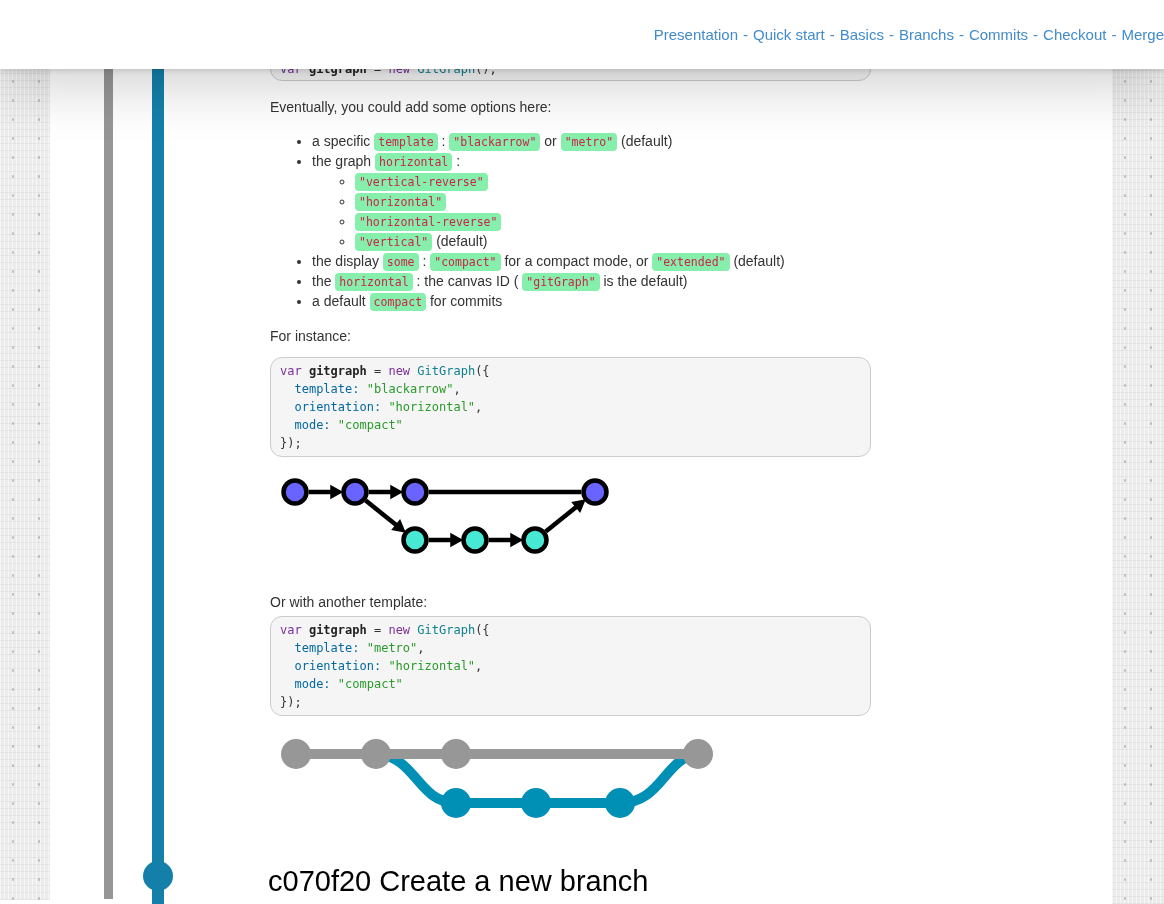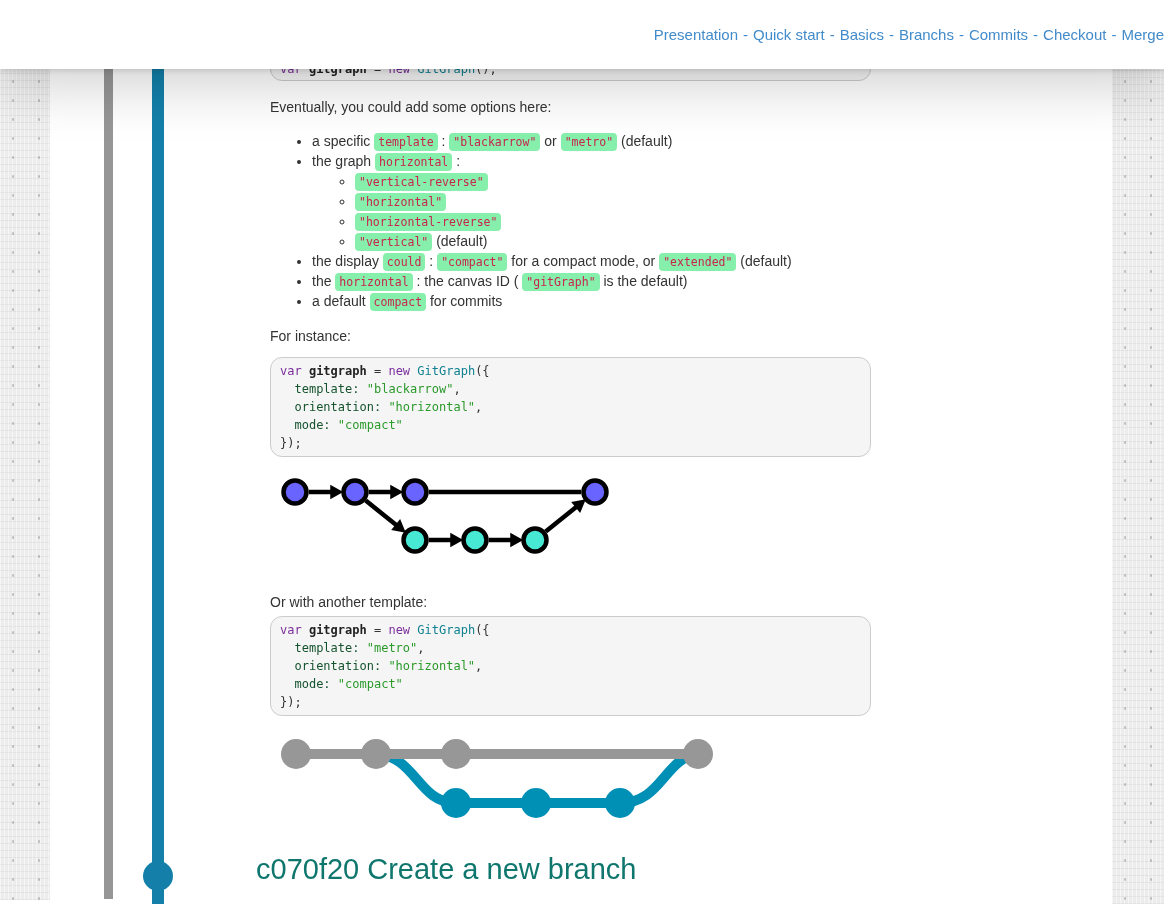--- a/index.html
+++ b/index.html
@@ -45,43 +45,43 @@
     background:#f5f5f5;border:1px solid #ccc;border-radius:12px;
     font-family:"DejaVu Sans Mono", monospace;font-size:12px;line-height:18px;color:#333;
   }
   #code1{top:57px;padding:2px 9px;}
   #code2{top:357px;padding:4px 9px;}
   #code3{top:616px;padding:4px 9px;}
   .code-line{height:18px;white-space:pre;}
   .tok-kwd{color:#7b2d9b;}
   .tok-ident{color:#222;font-weight:bold;}
   .tok-typ{color:#0e8191;}
-  .tok-key{color:#14532d;}
+  .tok-key{color:#0369a1;}
   .tok-str{color:#2a9a2a;}
   .tok-pln{color:#333;}
 
   
   p.body-text{position:absolute;left:270px;margin:0;font-size:14px;line-height:20px;color:#333;}
   #para-options{top:97px;}
   #para-instance{top:326px;}
   #para-other{top:592px;}
 
   ul.options{position:absolute;left:270px;top:131px;width:600px;margin:0;padding:0 0 0 42px;
     font-size:14px;line-height:20px;color:#333;list-style:disc;}
   ul.options li{margin:0;}
   ul.sub-list{margin:0;padding:0 0 0 43px;list-style:circle;}
 
   code.inline{
     font-family:"DejaVu Sans Mono", monospace;font-size:11.5px;line-height:1;
     color:#c7254e;background:#86efac;padding:2px 4px;border-radius:4px;white-space:nowrap;
   }
 
   h2.commit-heading{
-    position:absolute;left:252px;top:849px;margin:4px;
-    font-size:29px;font-weight:400;color:#0f766e;letter-spacing:0;
+    position:absolute;left:252px;top:849px;margin:16px;
+    font-size:29px;font-weight:400;color:#000000;letter-spacing:0;
   }
 
   #svg-blackarrow{position:absolute;left:270px;top:462px;}
   #svg-metro{position:absolute;left:268px;top:736px;}
 </style>
 </head>
 <body>
 
 <div class="bg-pattern" id="bg-left"></div>
 <div class="bg-pattern" id="bg-right"></div>
@@ -100,21 +100,21 @@
   <p class="body-text" id="para-options">Eventually, you could add some options here:</p>
 
   <ul class="options">
       <li>a specific <code class="inline">template</code> : <code class="inline">"blackarrow"</code> or <code class="inline">"metro"</code> (default)</li>
       <li>the graph <code class="inline">horizontal</code> :<ul class="sub-list">
           <li><code class="inline">"vertical-reverse"</code></li>
           <li><code class="inline">"horizontal"</code></li>
           <li><code class="inline">"horizontal-reverse"</code></li>
           <li><code class="inline">"vertical"</code> (default)</li>
         </ul></li>
-      <li>the display <code class="inline">could</code> : <code class="inline">"compact"</code> for a compact mode, or <code class="inline">"extended"</code> (default)</li>
+      <li>the display <code class="inline">some</code> : <code class="inline">"compact"</code> for a compact mode, or <code class="inline">"extended"</code> (default)</li>
       <li>the <code class="inline">horizontal</code> : the canvas ID ( <code class="inline">"gitGraph"</code> is the default)</li>
       <li>a default <code class="inline">compact</code> for commits</li>
     </ul>
 
   <p class="body-text" id="para-instance">For instance:</p>
 
   <pre class="codeblock" id="code2"><div class="code-line"><span class="tok-kwd">var</span><span class="tok-pln"> </span><span class="tok-ident">gitgraph</span><span class="tok-pln"> = </span><span class="tok-kwd">new</span><span class="tok-pln"> </span><span class="tok-typ">GitGraph</span><span class="tok-pln">({</span></div><div class="code-line"><span class="tok-pln">  </span><span class="tok-key">template:</span><span class="tok-pln"> </span><span class="tok-str">"blackarrow"</span><span class="tok-pln">,</span></div><div class="code-line"><span class="tok-pln">  </span><span class="tok-key">orientation:</span><span class="tok-pln"> </span><span class="tok-str">"horizontal"</span><span class="tok-pln">,</span></div><div class="code-line"><span class="tok-pln">  </span><span class="tok-key">mode:</span><span class="tok-pln"> </span><span class="tok-str">"compact"</span></div><div class="code-line"><span class="tok-pln">});</span></div></pre>
 
   <svg id="svg-blackarrow" xmlns="http://www.w3.org/2000/svg" width="356" height="100">
       <line x1="38.75" y1="30" x2="62.15" y2="30" stroke="#000000" stroke-width="4.5"></line>

